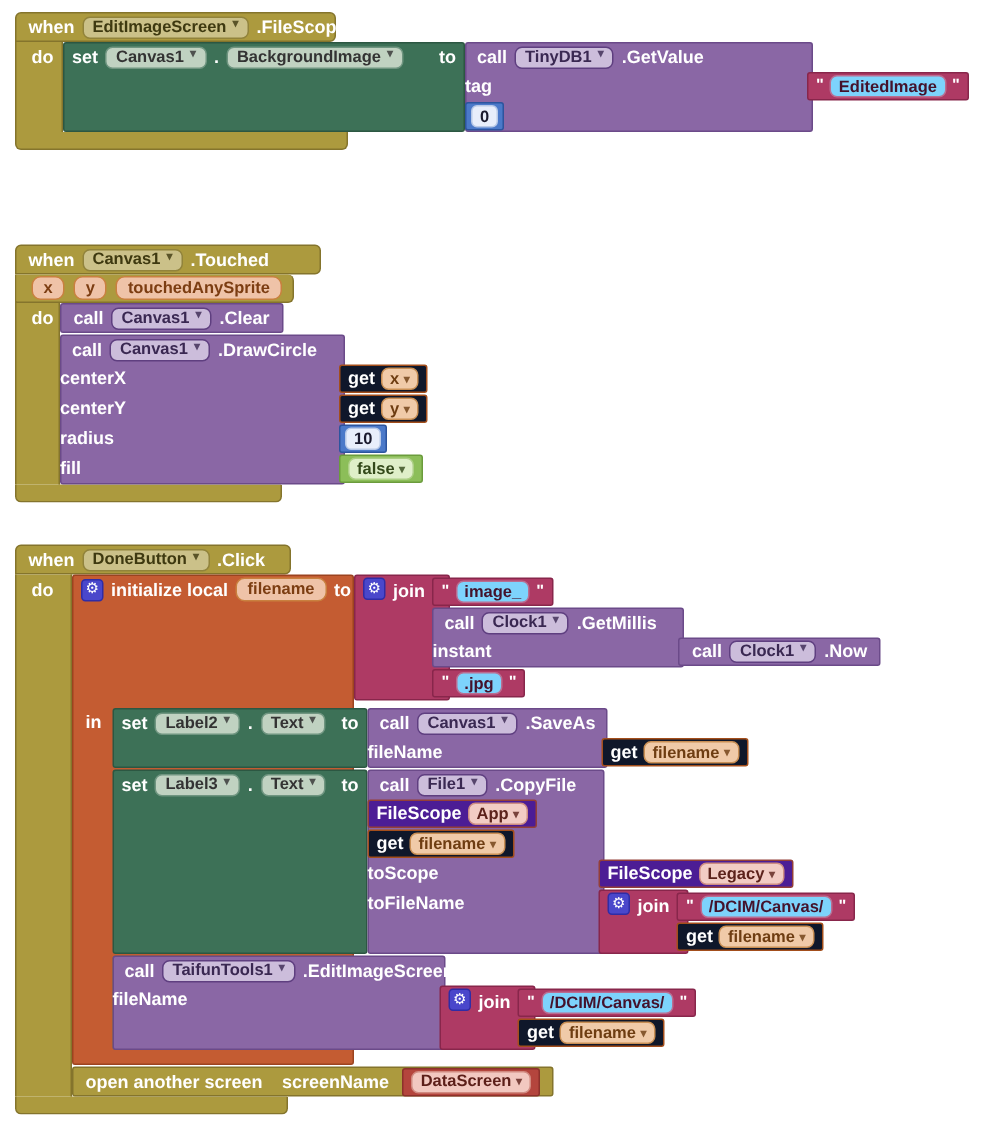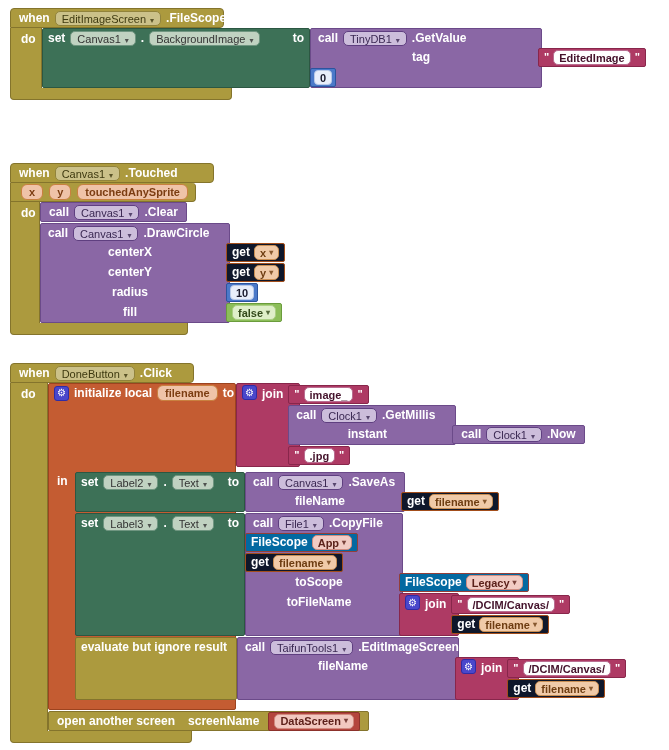--- a/index.html
+++ b/index.html
@@ -2,22 +2,22 @@
 <html><head>
 <meta charset="utf-8">
 <style>
   *{box-sizing:border-box}
   html,body{margin:0;padding:0}
   body{width:669px;height:750px;background:#ffffff;position:relative;overflow:hidden;
        font-family:"Liberation Sans", sans-serif;}
   .stack{position:absolute}
   .kwt{color:#fff;font-weight:bold;font-size:12px;line-height:19px;white-space:nowrap}
   .mla{margin-left:auto}
-  .pill{display:inline-flex;align-items:flex-end;gap:4px;height:15px;padding:0 6px;
-        border-radius:5px;font-size:11px;font-weight:normal;white-space:nowrap;cursor:pointer}
+  .pill{display:inline-flex;align-items:flex-start;gap:4px;height:15px;padding:0 6px;
+        border-radius:5px;font-size:11px;font-weight:bold;white-space:nowrap;cursor:pointer}
   .arr{font-size:8px;line-height:1;opacity:.8}
   .fld{display:inline-flex;align-items:center;gap:3px;height:15px;padding:0 5px;
        border-radius:5px;border:1px solid;font-size:11px;font-weight:bold;white-space:nowrap}
   .q{color:#fff;font-weight:bold;font-size:11px;line-height:1}
   .gear{width:15px;height:15px;flex:none;background:#4A47CB;border:1px solid #2F2CA6;border-radius:3px;
         color:#fff;font-size:10px;line-height:1;display:inline-flex;align-items:center;justify-content:center}
   
   .gold{background:#AC9A3E;border:1px solid #84742C}
   .pill.g{background:#CBC189;border:1px solid #91833B;color:#3E3910}
   .green{background:#3D7157;border:1px solid #2C5742}
@@ -32,33 +32,33 @@
   .gbody{display:flex;align-items:stretch}
   .gleft{flex:none;border-top:none;border-bottom:none;padding:1px 0 0 10px}
   .slot{display:flex;flex-direction:column;align-items:flex-start;gap:1px}
   .gfoot{height:12px;border-radius:0 0 4px 4px;border-top:none}
   .stmt{display:flex;align-items:center;gap:5px;height:20px;padding:0 8px;border-radius:2px;width:max-content}
   .vb{position:relative;width:max-content}
   .bgs{position:absolute;top:0;left:0;height:100%;border-radius:2px}
   .vb>:not(.bgs){position:relative;z-index:1}
   .hrow{display:flex;align-items:center;gap:5px;height:20px;padding:0 8px;width:max-content}
   .prow{display:flex;align-items:flex-start;gap:6px;min-height:20px}
-  .plbl{flex:none;text-align:center}
+  .plbl{flex:none;text-align:left}
   .attachrow{display:flex;align-items:flex-start}
   .lhs{flex:none;display:flex;align-items:center;gap:5px;height:20px;padding:0 6px}
   .ivb{display:inline-flex;align-items:center;gap:4px;height:19px;padding:0 5px;border-radius:2px;border:1px solid}
   .tb{background:#AE3A64;border-color:#88264B}
-  .tb .fld{background:#ffffff;border-color:#B96E91;color:#44122B}
+  .tb .fld{background:#7dd3fc;border-color:#B96E91;color:#44122B}
   .gb{background:#0f172a;border-color:#A34E1B}
   .gb .fld{background:#F0CAA8;border-color:#C98F54;color:#6E3D12}
   .mb{background:#4B79C9;border-color:#2C549E;padding:0 3px}
   .mb .fld{background:#E8EEFB;border-color:#B8C9E8;color:#1A1A2E;border-radius:4px}
   .lb{background:#8CBE59;border-color:#6B9C3C}
   .lb .fld{background:#DFEFC9;border-color:#ACCF85;color:#33491A}
-  .fb{background:#0369a1;border-color:#943F38}
+  .fb{background:#4c1d95;border-color:#943F38}
   .fb .fld{background:#F2CCC4;border-color:#CE8D82;color:#5C221B}
   .rb{background:#B4453D;border-color:#8C312B}
   .rb .fld{background:#F2C8C0;border-color:#D18A80;color:#5C1F19}
   .chip{display:inline-flex;align-items:center;height:16px;padding:0 7px;border-radius:6px;
         background:#EFC3A8;border:1px solid #C9803F;color:#7C3D12;font-size:11px;font-weight:bold;white-space:nowrap}
   .jbody{display:flex;align-items:flex-start;gap:5px;padding:2px 0 2px 6px}
   .jitems{display:flex;flex-direction:column;align-items:flex-start;gap:1px}
   .initwrap{padding-bottom:10px}
   .inrow{display:flex;align-items:flex-start;margin-top:5px}
   .inlbl{flex:none;width:27px;padding-left:9px}
@@ -400,23 +400,20 @@
                       </div>
                     </div>
                   </div>
                 </div>
               </div>
             </div>
 
             <div class="vb">
               <div class="bgs gold" style="width:162px"></div>
               <div class="attachrow">
-                <div class="lhs" style="width:162px">
-                  <span class="kwt">evaluate but ignore result</span>
-                </div>
                 <div class="vb">
                   <div class="bgs purple" style="width:222px"></div>
                   <div class="hrow">
                     <span class="kwt">call</span>
                     <span class="pill p">
                         <span>TaifunTools1</span>
                         <span class="arr">▾</span>
                       </span>
                     <span class="kwt">.EditImageScreen</span>
                   </div>

